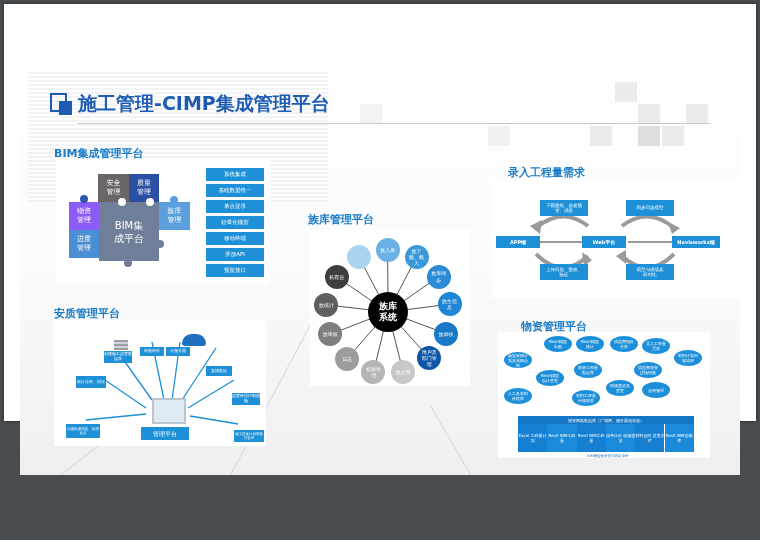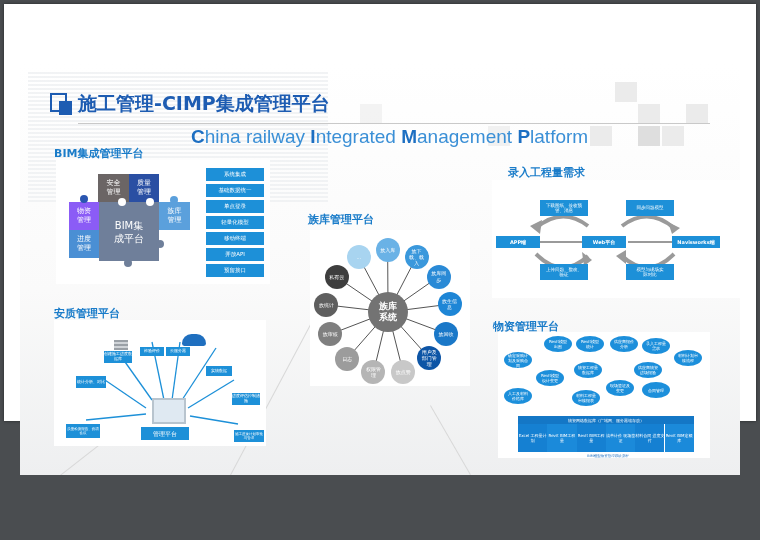--- a/index.html
+++ b/index.html
@@ -44,23 +44,20 @@
     <div class="floorline" style="left:40px;top:411px;width:220px;transform:rotate(-38deg)"></div>
     <div class="floorline" style="left:210px;top:411px;width:200px;transform:rotate(-62deg)"></div>
     <div class="floorline" style="left:450px;top:411px;width:80px;transform:rotate(-120deg)"></div>
 
     <div class="title-icon">
         <div class="o"></div>
         <div class="f"></div>
       </div>
     <div class="title">施工管理-CIMP集成管理平台</div>
     <div class="rule"></div>
-    <div class="subtitle">
-      <b>C</b><span>hina railway </span><b>I</b><span>ntegrated </span><b>M</b><span>anagement </span><b>P</b><span>latform</span>
-    </div>
 
     <div class="sec-title" style="left:34px;top:82px;">BIM集成管理平台</div>
     <div class="panel" style="left:36px;top:96px;width:214px;height:124px;">
       <div class="puzzle" style="left:42px;top:14px;width:31px;height:28px;background:#6b6565;">
           <span style="width:16px">安全管理</span>
         </div>
       <div class="puzzle" style="left:73px;top:14px;width:30px;height:28px;background:#2a4fa3;">
           <span style="width:16px">质量管理</span>
         </div>
       <div class="puzzle" style="left:13px;top:42px;width:30px;height:28px;background:#8b5cf6;">
@@ -171,21 +168,21 @@
           <div class="circle" style="left: 8.1479px; top: 92.2965px; width: 24px; height: 24px; background: rgb(127, 127, 127);">
             <span style="width: 16px;">族审核</span>
           </div>
           <div class="circle" style="left: 4.4128px; top: 62.8574px; width: 24px; height: 24px; background: rgb(95, 95, 95);">
             <span style="width: 16px;">族统计</span>
           </div>
           <div class="circle" style="left: 14.7866px; top: 35.0545px; width: 24px; height: 24px; background: rgb(62, 62, 62);">
             <span style="width: 16px;">私有云</span>
           </div>
         </div>
-      <div class="circle" style="left:58px;top:62px;width:40px;height:40px;background:#737373;font-size:9px;font-weight:bold;">
+      <div class="circle" style="left:58px;top:62px;width:40px;height:40px;background:#000000;font-size:9px;font-weight:bold;">
           <span style="width:22px">族库系统</span>
         </div>
     </div>
 
     <div class="sec-title" style="left:488px;top:101px;">录入工程量需求</div>
     <div class="panel" style="left:472px;top:116px;width:252px;height:118px;">
       <svg width="252" height="118" style="position:absolute;left:0;top:0">
         <g fill="none" stroke="#9a9a9a" stroke-width="4">
           <path d="M96 46 Q70 26 44 48"></path>
             <path d="M44 74 Q70 100 96 76"></path>
@@ -211,21 +208,21 @@
         </div>
       <div class="bluebox" style="left:134px;top:20px;width:48px;height:16px;font-size:4.5px;">同步问题模型</div>
       <div class="bluebox" style="left:48px;top:84px;width:48px;height:16px;font-size:4.5px;">
           <span style="width:36px">上传问题、整改、验证</span>
         </div>
       <div class="bluebox" style="left:134px;top:84px;width:48px;height:16px;font-size:4.5px;">
           <span style="width:30px">模型与现场实际对比</span>
         </div>
     </div>
 
-    <div class="sec-title" style="left:473px;top:255px;">物资管理平台</div>
+    <div class="sec-title" style="left:501px;top:255px;">物资管理平台</div>
     <div class="panel" style="left:478px;top:268px;width:212px;height:126px;">
       <div id="material-bubbles">
           <div class="mbubble" style="left: 46px; top: 4px; width: 28px; height: 16px;">
             <span style="width: 20px;">Revit模型出图</span>
           </div>
           <div class="mbubble" style="left: 78px; top: 4px; width: 28px; height: 16px;">
             <span style="width: 20px;">Revit模型统计</span>
           </div>
           <div class="mbubble" style="left: 112px; top: 4px; width: 28px; height: 16px;">
             <span style="width: 20px;">供应商报价分析</span>

